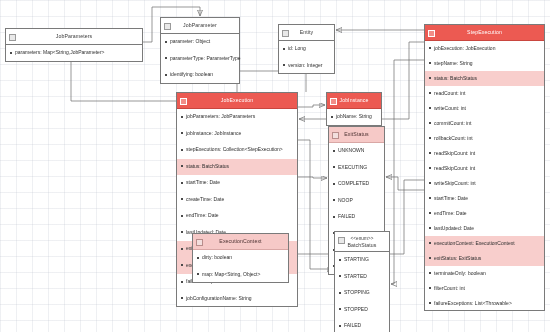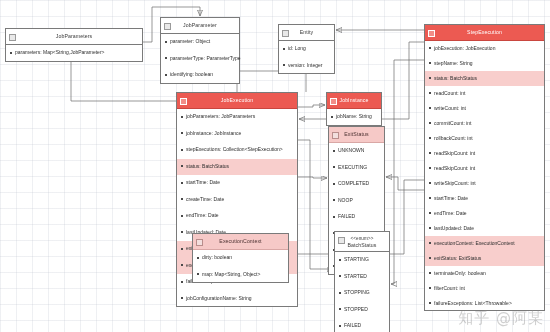--- a/index.html
+++ b/index.html
@@ -216,14 +216,13 @@
         <div class="rows">
           <div class="row"><span class="bullet"></span><span>STARTING</span></div>
           <div class="row"><span class="bullet"></span><span>STARTED</span></div>
           <div class="row"><span class="bullet"></span><span>STOPPING</span></div>
           <div class="row"><span class="bullet"></span><span>STOPPED</span></div>
           <div class="row"><span class="bullet"></span><span>FAILED</span></div>
         </div>
       </div>
     </div>
 
-  <div class="watermark">知乎 @阿某</div>
 </div>
 
 </body></html>

